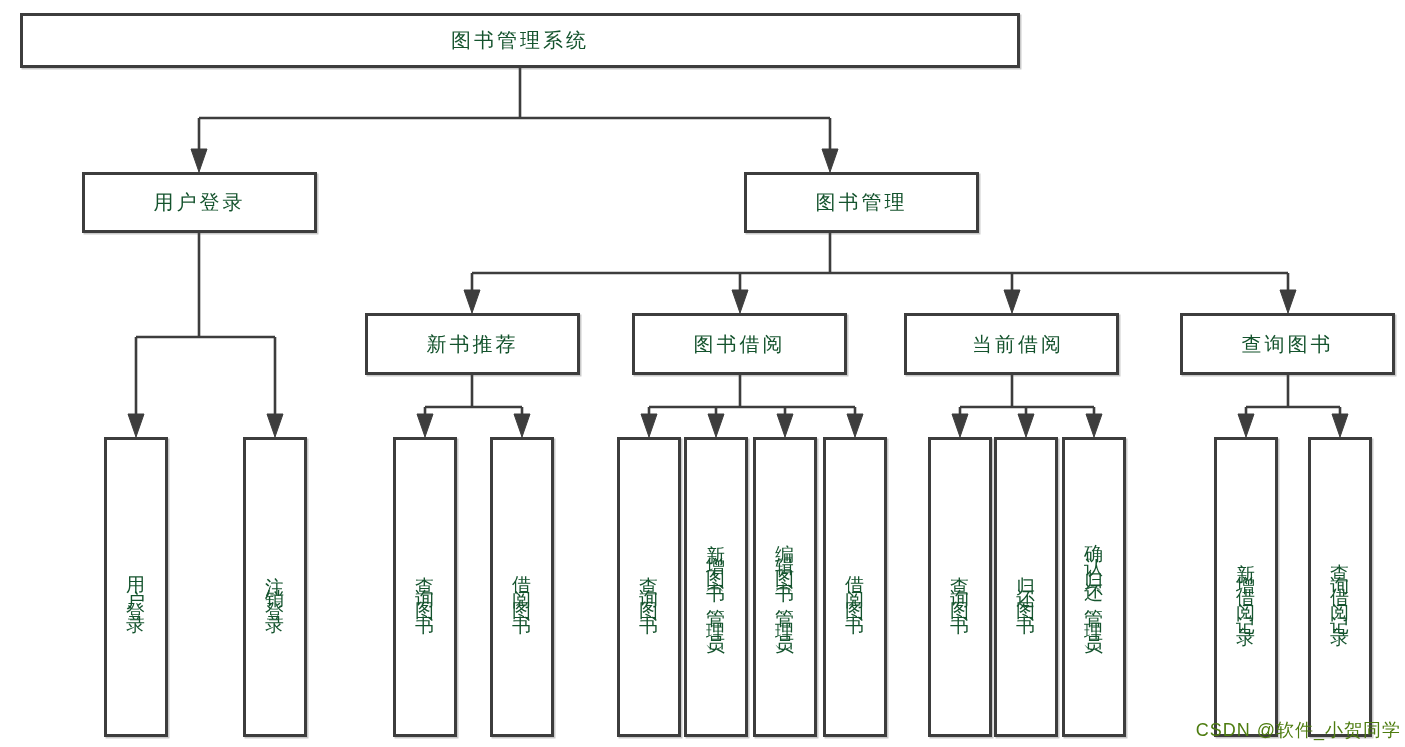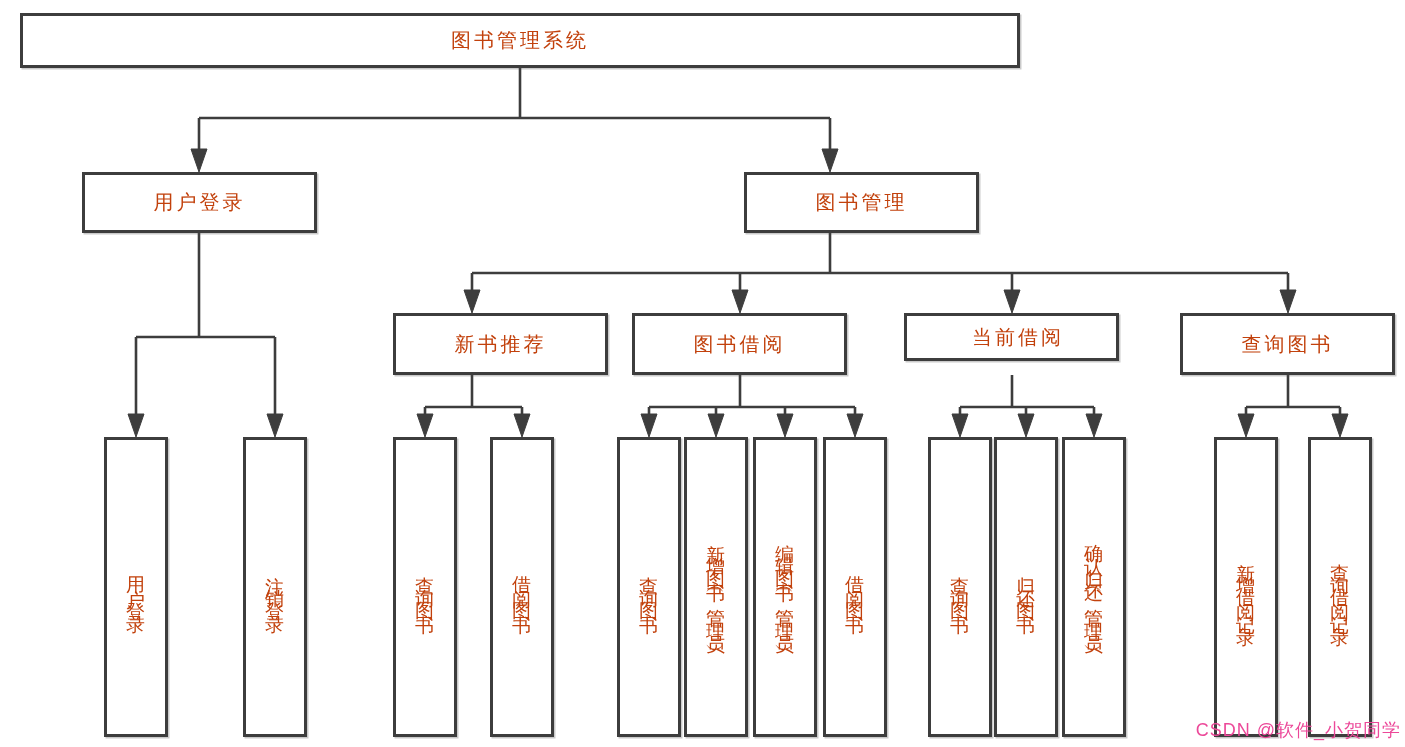--- a/index.html
+++ b/index.html
@@ -18,41 +18,41 @@
   }
   .node {
     position: absolute;
     box-sizing: border-box;
     background: #ffffff;
     border: 3px solid #3d3d3d;
     box-shadow: 1.5px 1.5px 0 rgba(80,80,80,0.30);
     display: flex;
     align-items: center;
     justify-content: center;
-    color: #c2410c;
+    color: #14532d;
   }
   .node.h {
     font-size: 20px;
     letter-spacing: 3px;
     white-space: nowrap;
   }
   .node.v {
     font-size: 19px;
     writing-mode: vertical-rl;
     letter-spacing: 13px;
     line-height: 1;
   }
   .node .lbl { display: block; }
   #watermark {
     position: absolute;
     right: 4px;
     bottom: 5px;
     font-size: 18px;
     letter-spacing: 1px;
-    color: #ec4899;
+    color: #4d7c0f;
     white-space: nowrap;
   }
 </style>
 </head>
 <body>
 
 <div id="stage">
   <svg id="connector-layer" viewBox="0 0 1405 747" xmlns="http://www.w3.org/2000/svg">
       <polyline points="520,68 520,118" fill="none" stroke="#3d3d3d" stroke-width="2.6"></polyline>
       <polyline points="199,118 830,118" fill="none" stroke="#3d3d3d" stroke-width="2.6"></polyline>
@@ -110,27 +110,27 @@
   <div id="nodes">
       <div class="node h" style="left: 20px; top: 13px; width: 1000px; height: 55px;">
         <span class="lbl">图书管理系统</span>
       </div>
       <div class="node h" style="left: 82px; top: 172px; width: 235px; height: 61px;">
         <span class="lbl">用户登录</span>
       </div>
       <div class="node h" style="left: 712px; top: 172px; width: 235px; height: 61px; margin-left: 32px;">
         <span class="lbl">图书管理</span>
       </div>
-      <div class="node h" style="left: 365px; top: 313px; width: 215px; height: 62px; margin-left: 28px;">
+      <div class="node h" style="left: 365px; top: 313px; width: 215px; height: 62px;">
         <span class="lbl">新书推荐</span>
       </div>
       <div class="node h" style="left: 632px; top: 313px; width: 215px; height: 62px; text-align: right;">
         <span class="lbl">图书借阅</span>
       </div>
-      <div class="node h" style="left: 904px; top: 313px; width: 215px; height: 48px; padding-left: 13px;">
+      <div class="node h" style="left: 904px; top: 313px; width: 215px; height: 62px; padding-left: 13px;">
         <span class="lbl">当前借阅</span>
       </div>
       <div class="node h" style="left: 1180px; top: 313px; width: 215px; height: 62px;">
         <span class="lbl">查询图书</span>
       </div>
       <div class="node v" style="left: 104px; top: 437px; width: 64px; height: 300px;">
         <span class="lbl">用户登录</span>
       </div>
       <div class="node v" style="left: 243px; top: 437px; width: 64px; height: 300px;">
         <span class="lbl">注销登录</span>

